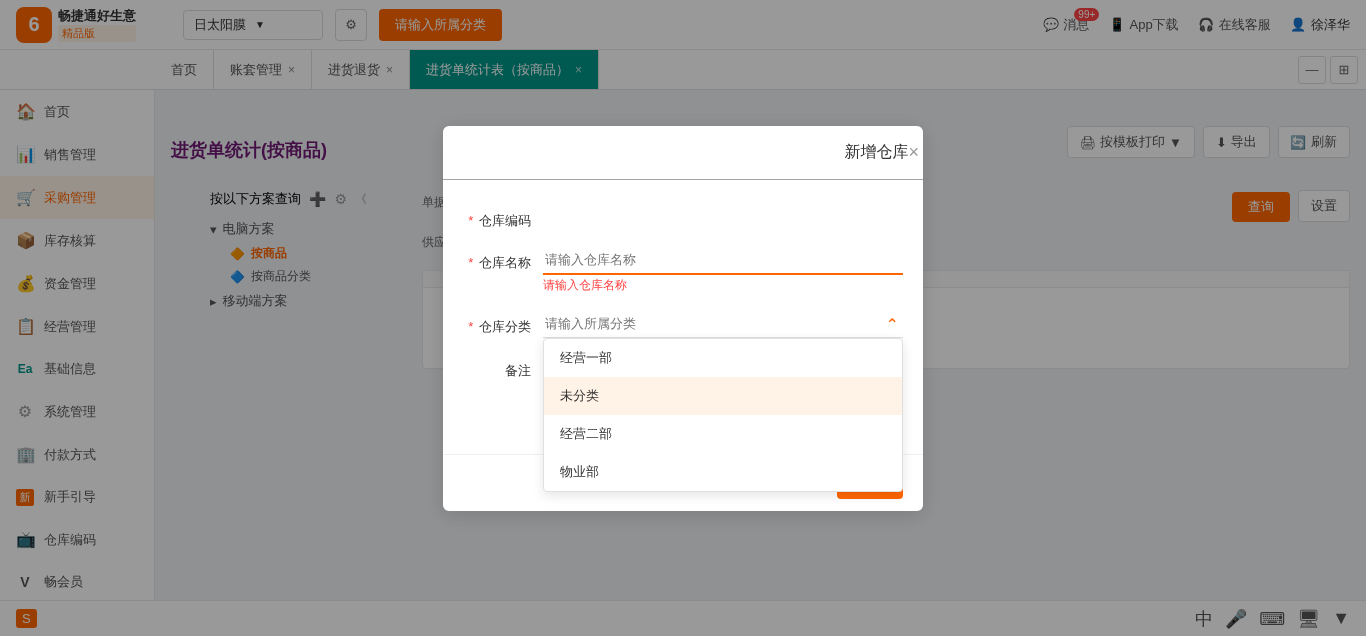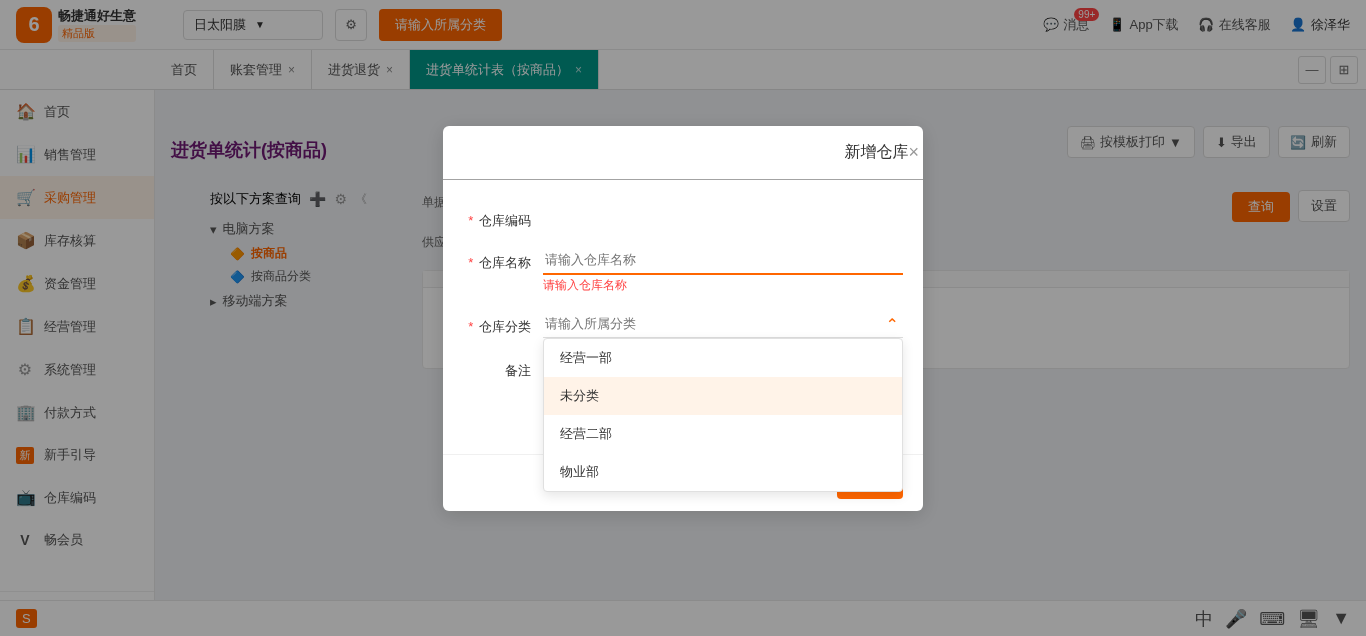--- a/index.html
+++ b/index.html
@@ -315,20 +315,24 @@
       <span class="sidebar-icon">📦</span>
       <span>库存核算</span>
     </div>
     <div class="sidebar-item">
       <span class="sidebar-icon">💰</span>
       <span>资金管理</span>
     </div>
     <div class="sidebar-item">
       <span class="sidebar-icon">📋</span>
       <span>经营管理</span>
+    </div>
+    <div class="sidebar-item">
+      <span class="sidebar-icon" style="font-size:12px;font-weight:bold;color:#009688;">Ea</span>
+      <span>基础信息</span>
     </div>
     <div class="sidebar-item">
       <span class="sidebar-icon">⚙</span>
       <span>系统管理</span>
     </div>
     <div class="sidebar-item">
       <span class="sidebar-icon">🏢</span>
       <span>付款方式</span>
     </div>
     <div class="sidebar-item">

